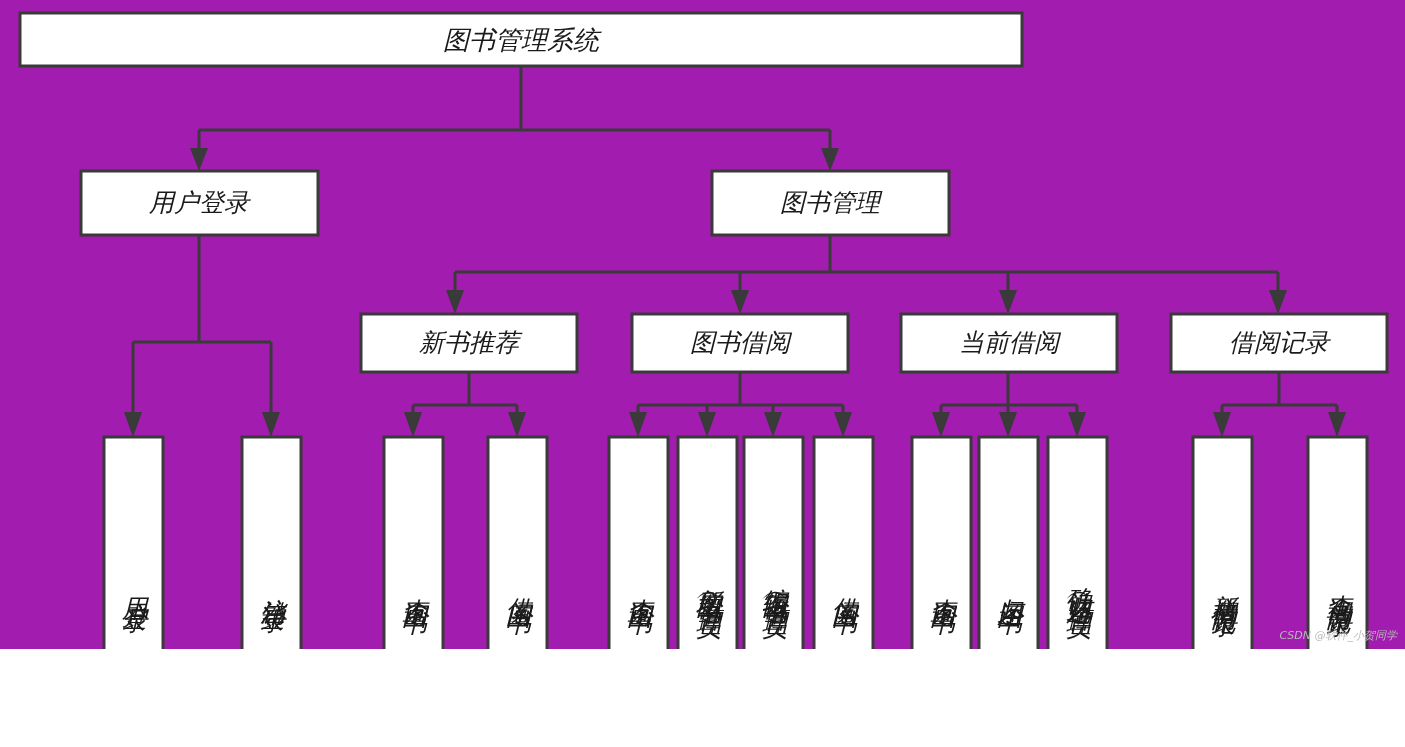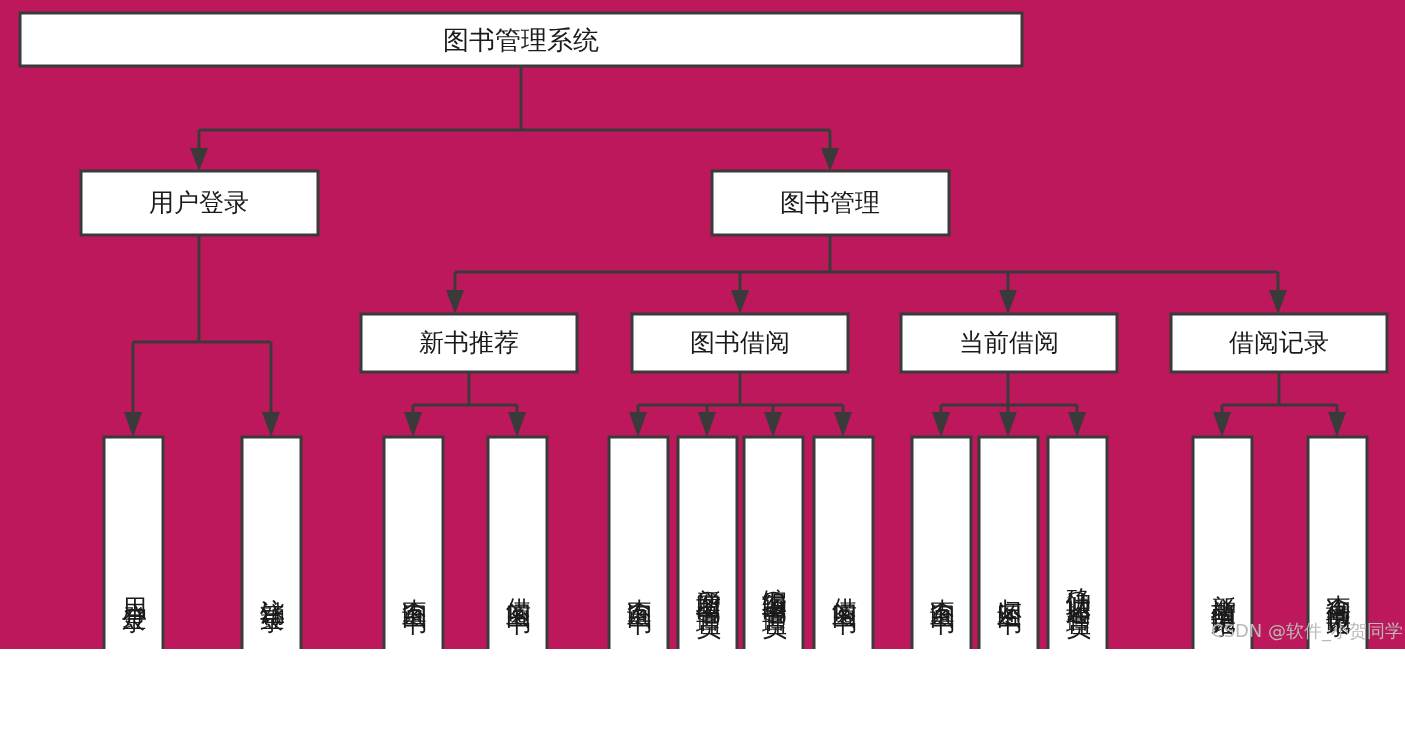--- a/index.html
+++ b/index.html
@@ -7,22 +7,23 @@
     padding: 0;
     background: #ffffff;
   }
   body {
     font-family: "DejaVu Sans", "Liberation Sans", sans-serif;
   }
   #diagram-root {
     position: relative;
     width: 1405px;
     height: 649px;
-    background: #be185d;
+    background: #a21caf;
     overflow: hidden;
+    font-style: italic;
   }
   svg.diagram-canvas {
     position: absolute;
     left: 0;
     top: 0;
     width: 1405px;
     height: 747px;
   }
   .node-box {
     fill: #ffffff;
@@ -50,24 +51,24 @@
     font-size: 25px;
     writing-mode: vertical-rl;
     text-orientation: upright;
     letter-spacing: 4px;
   }
   .title-label {
     font-size: 26px;
   }
   .watermark {
     position: absolute;
-    right: 2px;
+    right: 8px;
     bottom: 6px;
     font-family: "DejaVu Sans", "Liberation Sans", sans-serif;
-    font-size: 18px;
+    font-size: 11px;
     color: #b9b9b9;
     white-space: nowrap;
     pointer-events: none;
   }
 </style>
 </head>
 <body>
 
 <div id="diagram-root">
 

